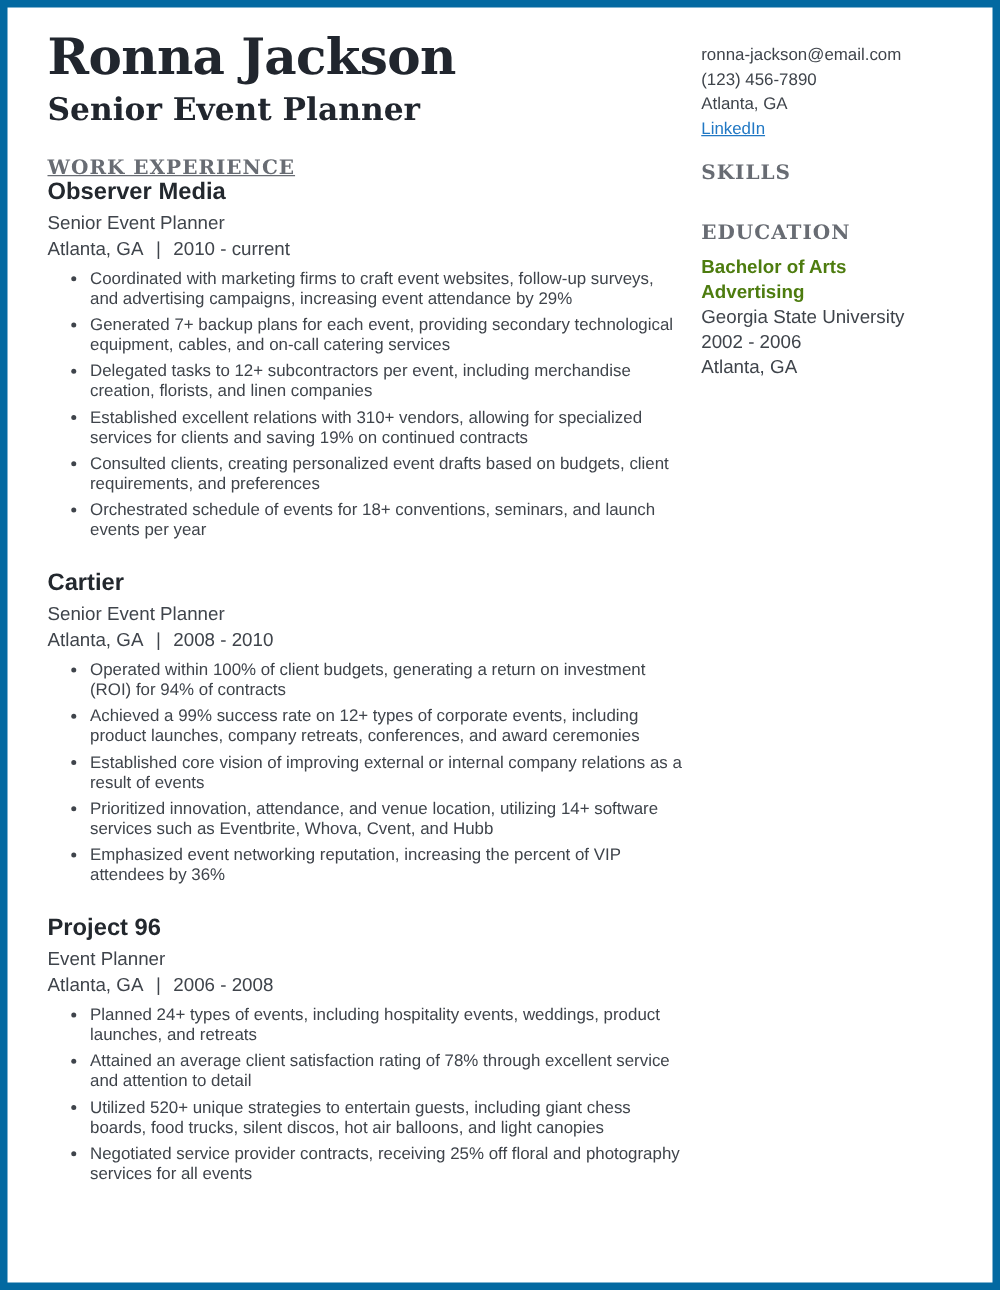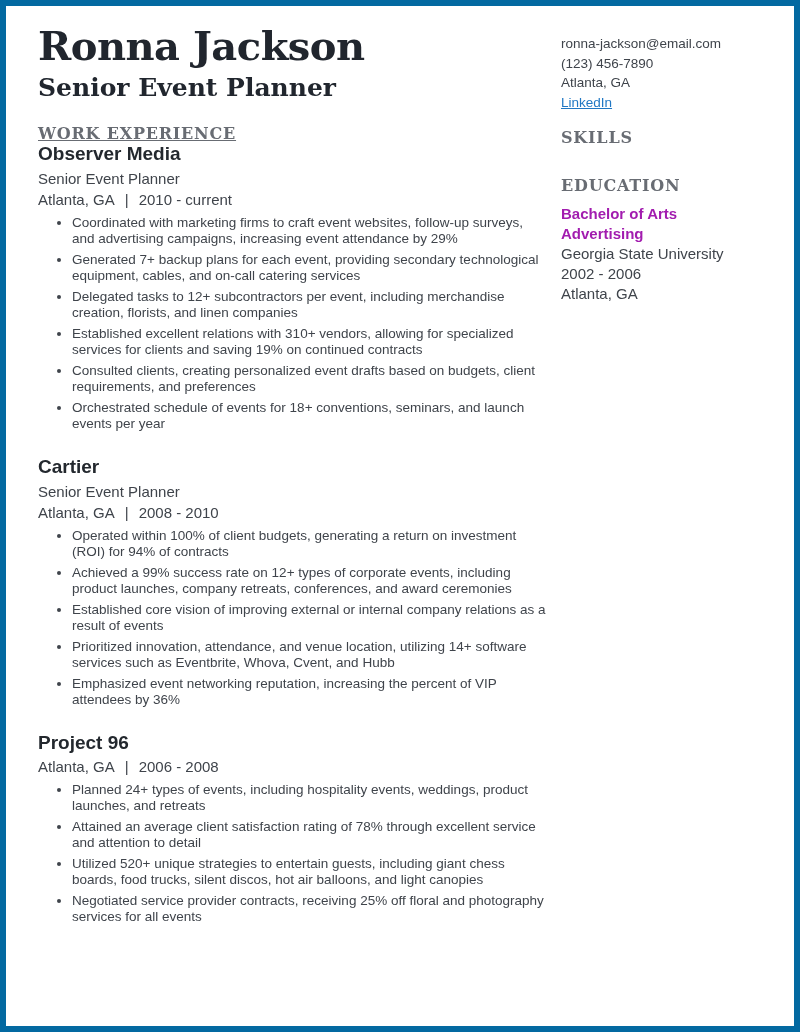--- a/index.html
+++ b/index.html
@@ -114,21 +114,21 @@
   ul.skills li::marker { color: #3f444b; font-size: 13px; }
 
   .edu-block { margin-top: 9px; }
   .edu-line {
     font-size: 15px;
     line-height: 20px;
     color: #3f444b;
   }
   .edu-line.bold {
     font-weight: 700;
-    color: #a21caf;
+    color: #4d7c0f;
   }
 </style>
 </head>
 <body>
 
 <div class="page">
   <div class="grid">
 
     <div>
       <div class="name">Ronna Jackson</div>
@@ -171,20 +171,21 @@
           <li>Operated within 100% of client budgets, generating a return on investment (ROI) for 94% of contracts</li>
           <li>Achieved a 99% success rate on 12+ types of corporate events, including product launches, company retreats, conferences, and award ceremonies</li>
           <li>Established core vision of improving external or internal company relations as a result of events</li>
           <li>Prioritized innovation, attendance, and venue location, utilizing 14+ software services such as Eventbrite, Whova, Cvent, and Hubb</li>
           <li>Emphasized event networking reputation, increasing the percent of VIP attendees by 36%</li>
         </ul>
       </div>
 
       <div class="job">
         <div class="company">Project 96</div>
+        <div class="role">Event Planner</div>
         <div class="meta">
           <span>Atlanta, GA</span><span class="sep">|</span><span>2006 - 2008</span>
         </div>
         <ul class="bullets">
           <li>Planned 24+ types of events, including hospitality events, weddings, product launches, and retreats</li>
           <li>Attained an average client satisfaction rating of 78% through excellent service and attention to detail</li>
           <li>Utilized 520+ unique strategies to entertain guests, including giant chess boards, food trucks, silent discos, hot air balloons, and light canopies</li>
           <li>Negotiated service provider contracts, receiving 25% off floral and photography services for all events</li>
         </ul>
       </div>

